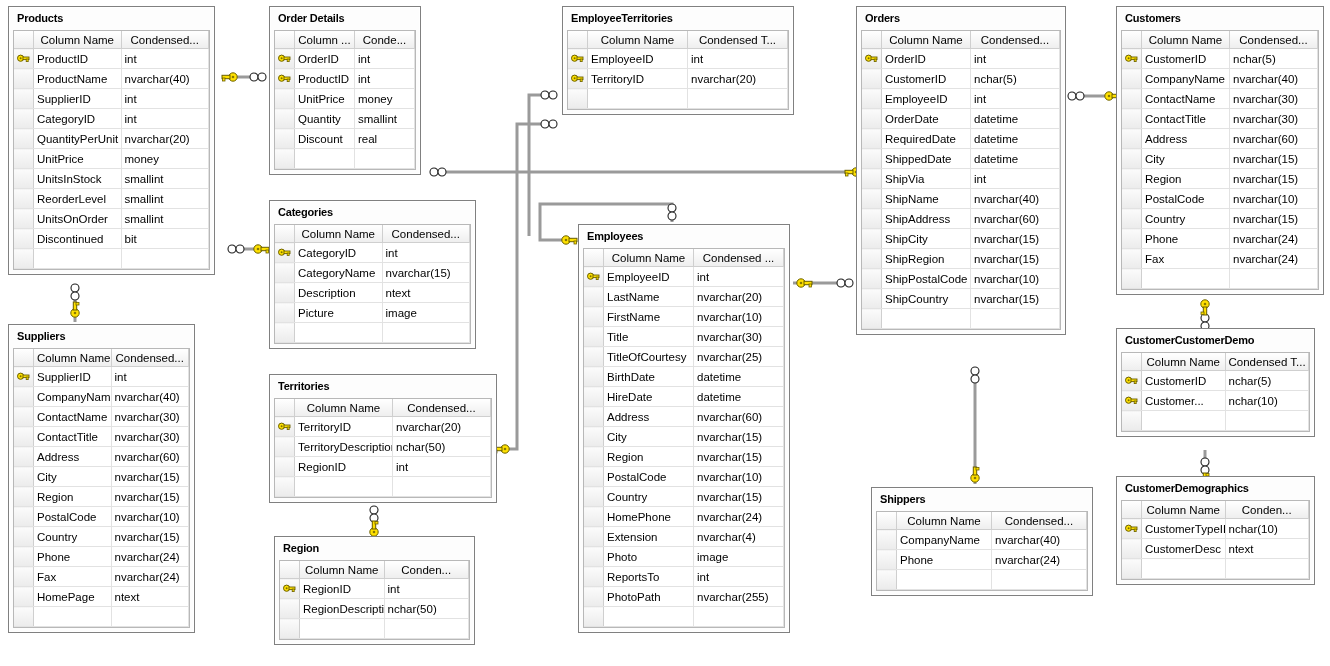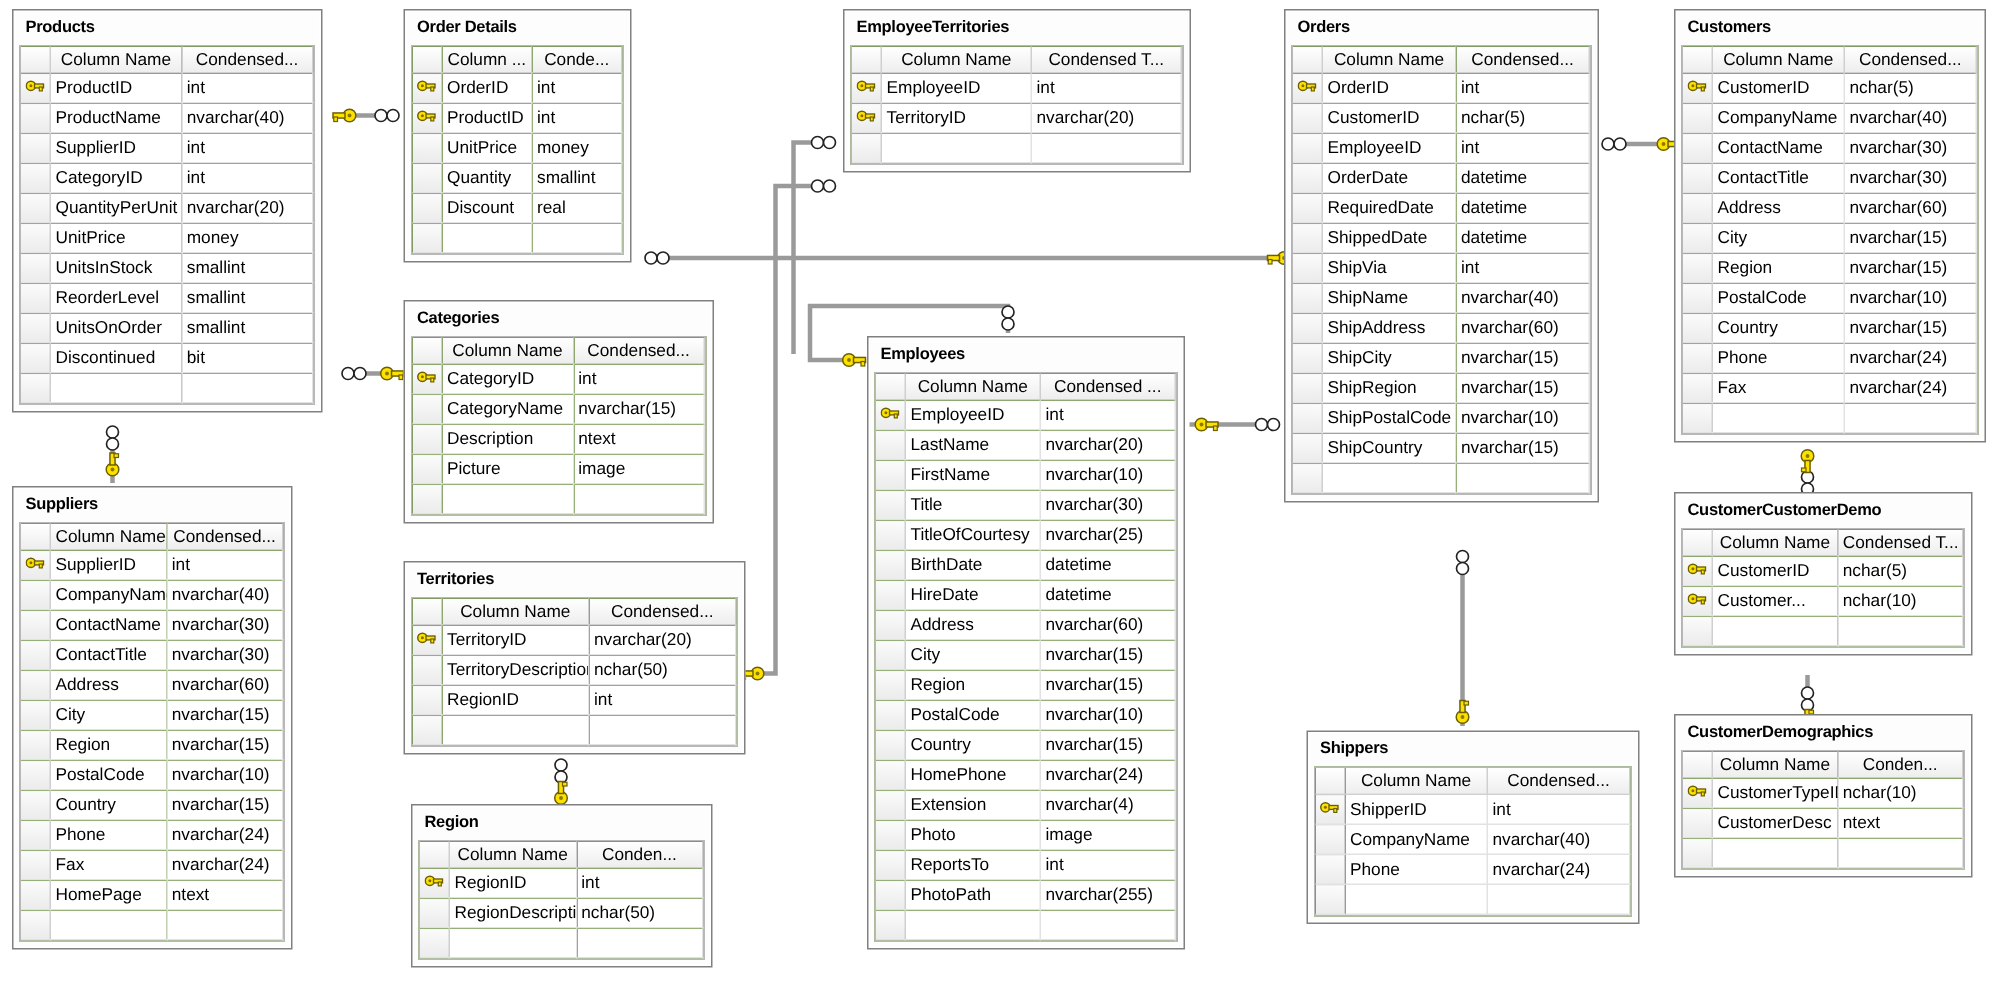--- a/index.html
+++ b/index.html
@@ -850,30 +850,20 @@
           <table class="cols">
             <thead>
               <tr>
                 <th class="gutter"></th>
                 <th>Column Name</th>
                 <th>Condensed...</th>
               </tr>
             </thead>
             <tbody>
               <tr>
-                <td class="gutter"><svg class="keyicon" viewBox="0 0 13 11" xmlns="http://www.w3.org/2000/svg">
-                    <circle cx="3.6" cy="4.2" r="3.1" fill="#ffe100" stroke="#6b6000" stroke-width="1"></circle>
-                    <rect x="6" y="3" width="6" height="2.6" fill="#ffe100" stroke="#6b6000" stroke-width="0.9"></rect>
-                    <rect x="9.2" y="5" width="2" height="2.6" fill="#ffe100" stroke="#6b6000" stroke-width="0.8"></rect>
-                    <circle cx="3.6" cy="4.2" r="1" fill="#7d7000"></circle>
-                  </svg></td>
-                <td>ShipperID</td>
-                <td>int</td>
-              </tr>
-              <tr>
                 <td class="gutter"></td>
                 <td>CompanyName</td>
                 <td>nvarchar(40)</td>
               </tr>
               <tr>
                 <td class="gutter"></td>
                 <td>Phone</td>
                 <td>nvarchar(24)</td>
               </tr>
               <tr>

